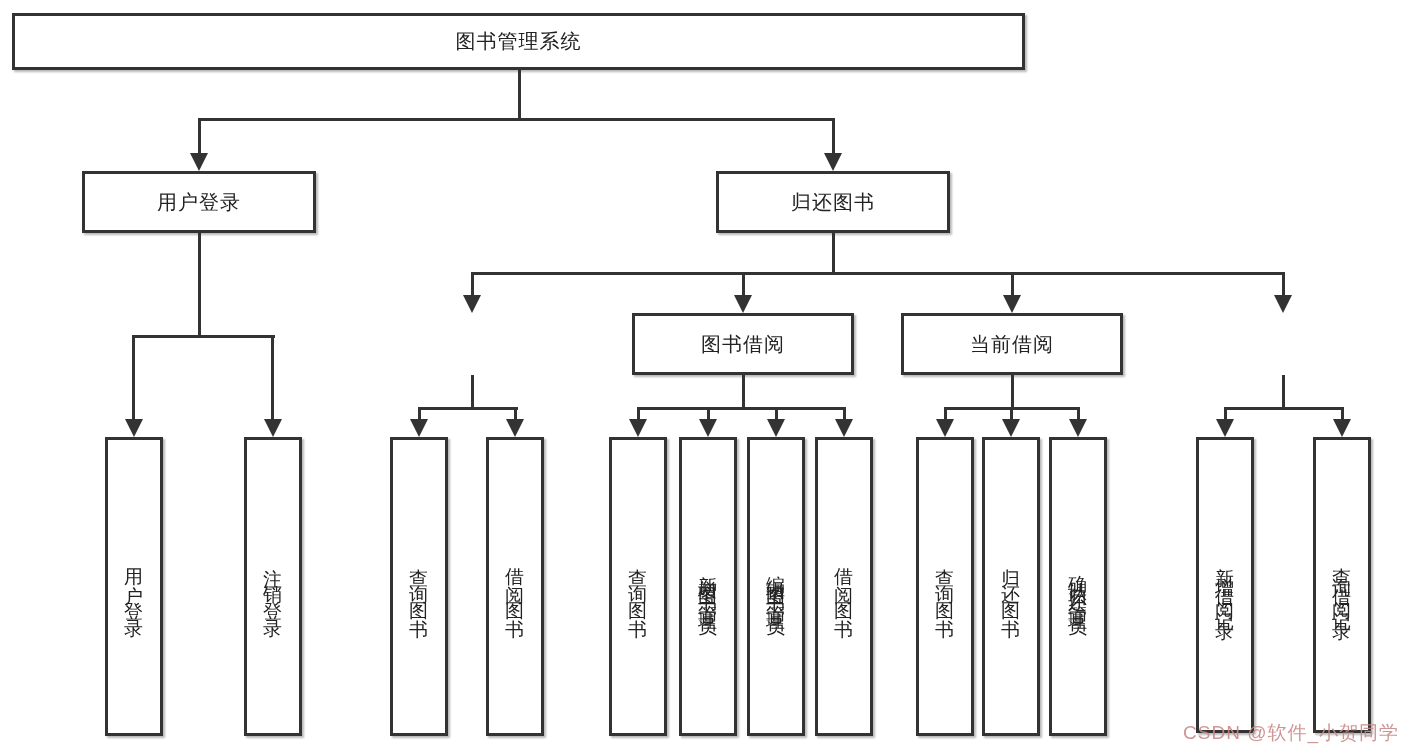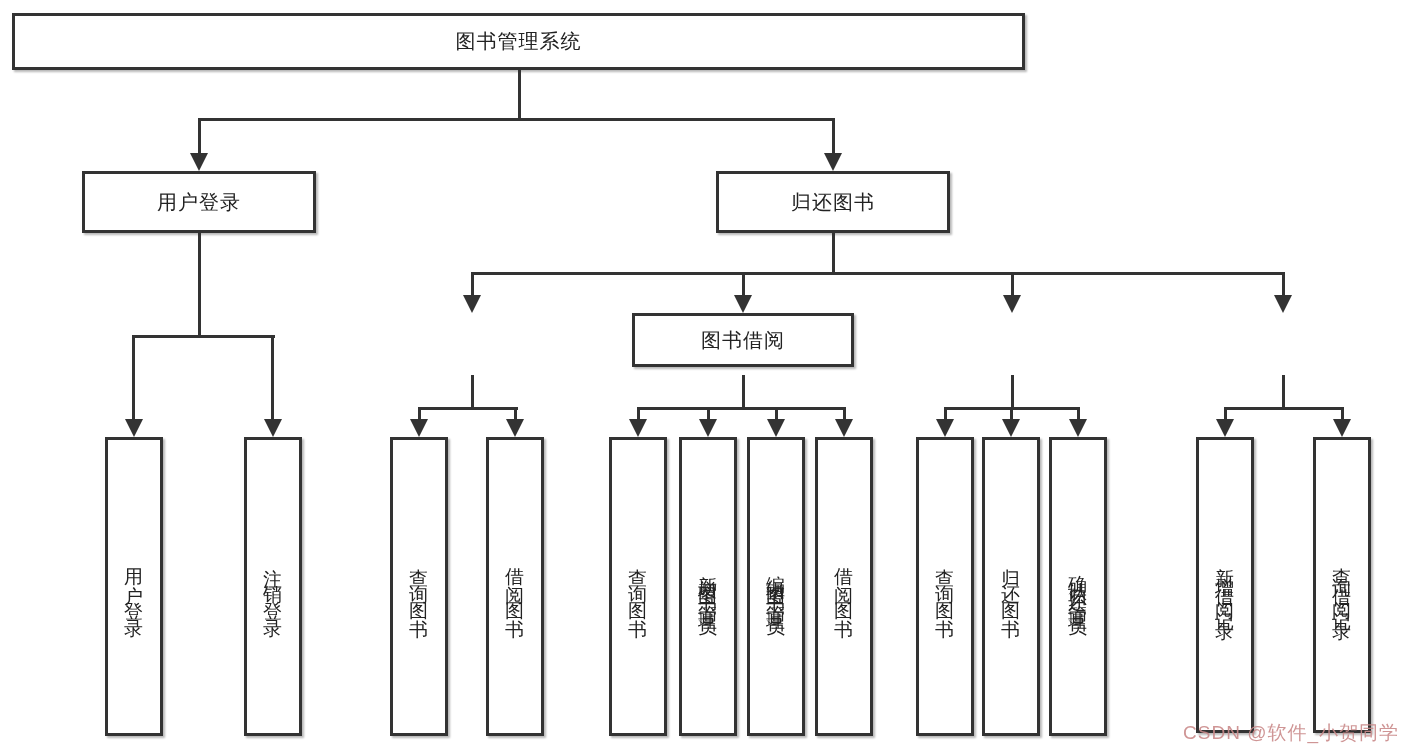--- a/index.html
+++ b/index.html
@@ -40,22 +40,25 @@
     <span>图书管理系统</span>
   </div>
 
   <div class="node hnode" style="left:82px;top:171px;width:234px;height:62px">
     <span>用户登录</span>
   </div>
   <div class="node hnode" style="left:716px;top:171px;width:234px;height:62px">
     <span>归还图书</span>
   </div>
 
-  <div class="node hnode" style="left:632px;top:313px;width:222px;height:54px">
+  <div class="node hnode" style="left:632px;top:313px;width:222px;height:62px">
     <span>图书借阅</span>
+  </div>
+  <div class="node hnode" style="left:901px;top:313px;width:222px;height:62px">
+    <span>当前借阅</span>
   </div>
 
   <div class="node vnode" style="left:105px;top:437px;width:58px;height:299px">
     <span class="vtext sp-short">用户登录</span>
   </div>
   <div class="node vnode" style="left:244px;top:437px;width:58px;height:299px">
     <span class="vtext sp-short">注销登录</span>
   </div>
 
   <div class="node vnode" style="left:390px;top:437px;width:58px;height:299px">

